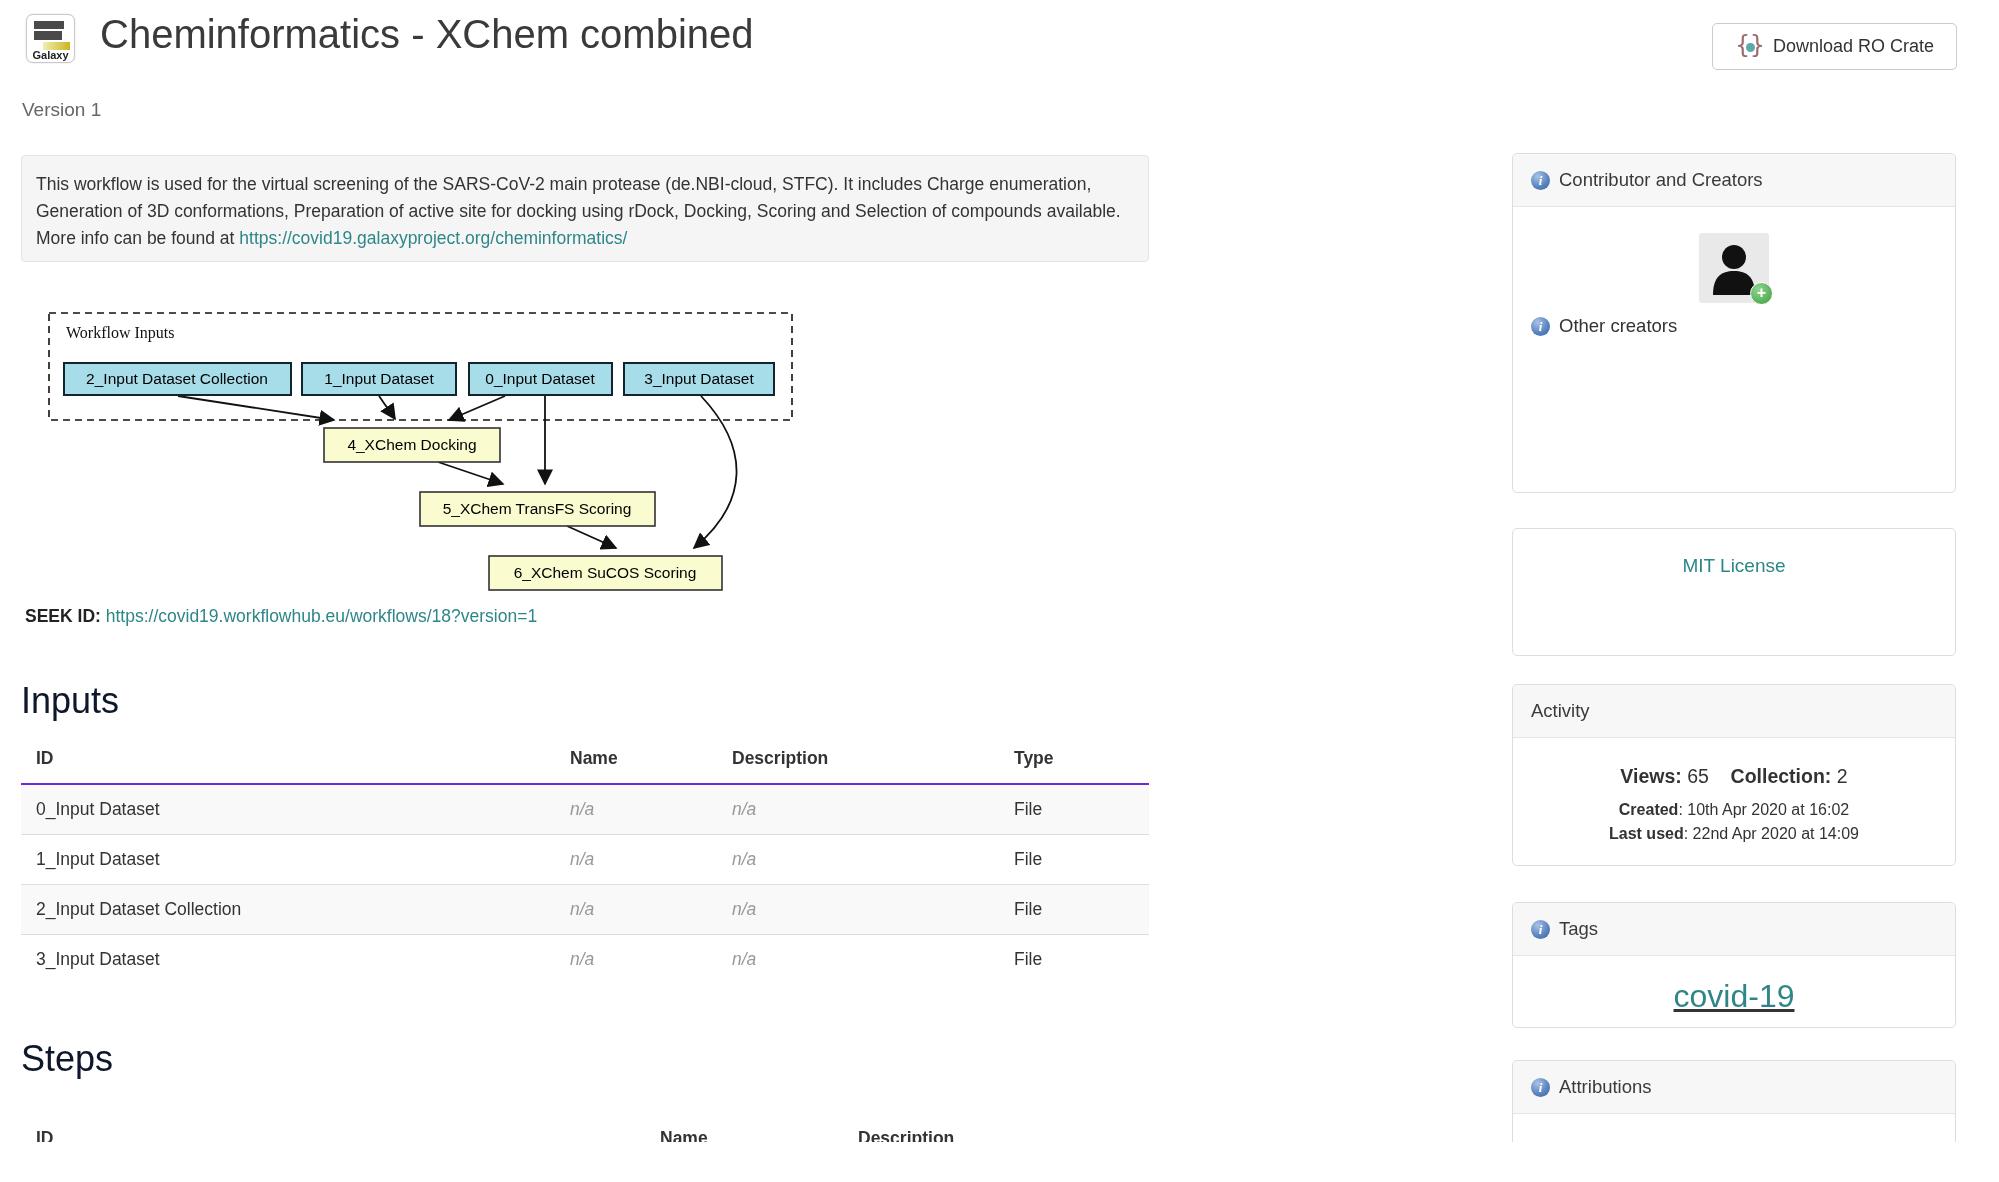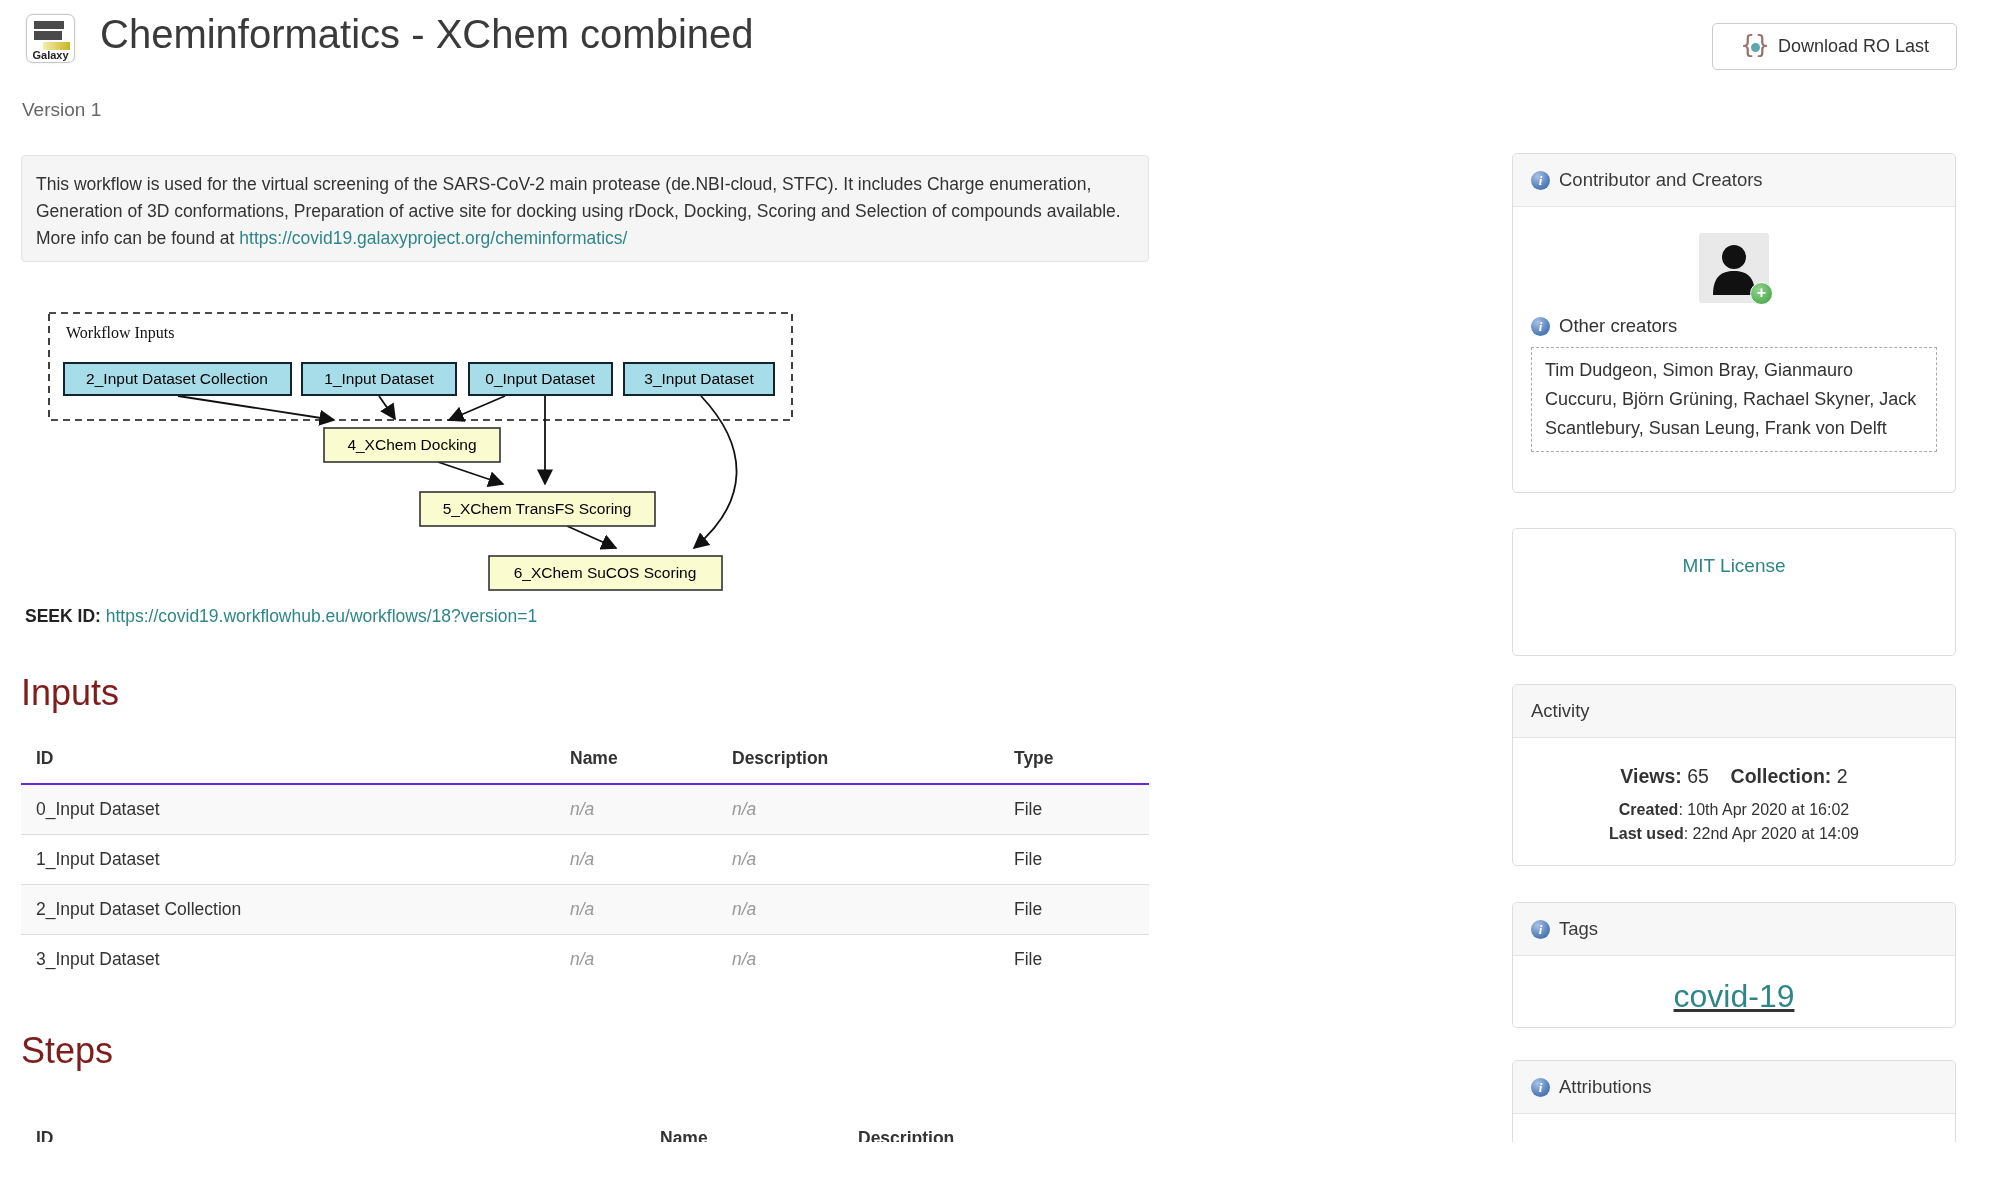--- a/index.html
+++ b/index.html
@@ -31,21 +31,21 @@
   #desc-well{left:21px;top:155px;width:1128px;height:107px;background:#f5f5f5;
         border:1px solid #e3e3e3;border-radius:4px;box-sizing:border-box;padding:15px 14px;
         font-size:17.5px;line-height:27px;color:#333;}
   a.lnk{color:#2e8688;text-decoration:none;}
 
   
   #seek-line{left:25px;top:606px;font-size:17.5px;}
   #seek-line b{color:#222;}
 
   
-  .h2{font-size:36px;color:#7f1d1d;font-weight:400;}
+  .h2{font-size:36px;color:#0f172a;font-weight:400;margin-top:8px;}
 
   
   table.tbl{border-collapse:collapse;table-layout:fixed;width:1128px;font-size:17.5px;color:#333;}
   table.tbl th{text-align:left;font-weight:bold;padding:8px 0 14px 15px;border-bottom:2px solid #6d28d9;}
   table.tbl td{padding:14px 0 14px 15px;border-top:1px solid #ddd;}
   table.tbl tr.stripe td{background:#f9f9f9;}
   .na{font-style:italic;color:#999;}
 
   
   .panel{position:absolute;left:1512px;width:444px;border:1px solid #ddd;border-radius:5px;
@@ -81,21 +81,21 @@
     <span class="gtxt">Galaxy</span>
   </div>
   <div class="abs" id="page-title">Cheminformatics - XChem combined</div>
   <div class="abs" id="version">Version 1</div>
   <div class="abs" id="dl-btn">
     <span class="ro-icon">
       <span class="brace bl">{</span>
         <span class="dot"></span>
         <span class="brace br">}</span>
     </span>
-    <span>Download RO Last</span>
+    <span>Download RO Crate</span>
   </div>
 
   <div class="abs" id="desc-well">
     <span>This workflow is used for the virtual screening of the SARS-CoV-2 main protease (de.NBI-cloud, STFC). It includes Charge enumeration, Generation of 3D conformations, Preparation of active site for docking using rDock, Docking, Scoring and Selection of compounds available. More info can be found at</span>
     <a class="lnk" href="#">https://covid19.galaxyproject.org/cheminformatics/</a>
   </div>
 
   <svg class="abs" style="left:21px;top:300px;" width="820" height="310" viewBox="21 300 820 310">
     <defs>
       <marker id="arrow" viewBox="0 0 10 10" refX="9" refY="5" markerWidth="9" markerHeight="9" orient="auto-start-reverse">
@@ -222,21 +222,20 @@
         <svg width="70" height="70" viewBox="0 0 70 70">
           <circle cx="35" cy="24" r="12" fill="#111"></circle>
           <path d="M14,62 C14,44 22,38 35,38 C48,38 56,44 56,62 Z" fill="#111"></path>
         </svg>
         <span class="plus">+</span>
       </div>
       <div style="padding:12px 18px 10px 18px;display:flex;align-items:center;gap:9px;font-size:18.5px;">
         <span class="info-i">i</span>
         <span>Other creators</span>
       </div>
-      <div class="dashedbox">Tim Dudgeon, Simon Bray, Gianmauro Cuccuru, Björn Grüning, Rachael Skyner, Jack Scantlebury, Susan Leung, Frank von Delft</div>
     </div>
   </div>
 
   <div class="panel" style="top:528px;height:128px;">
     <div class="center" style="padding:26px 0;font-size:19px;">
       <a class="lnk" href="#">MIT License</a>
     </div>
   </div>
 
   <div class="panel" style="top:684px;height:182px;">

